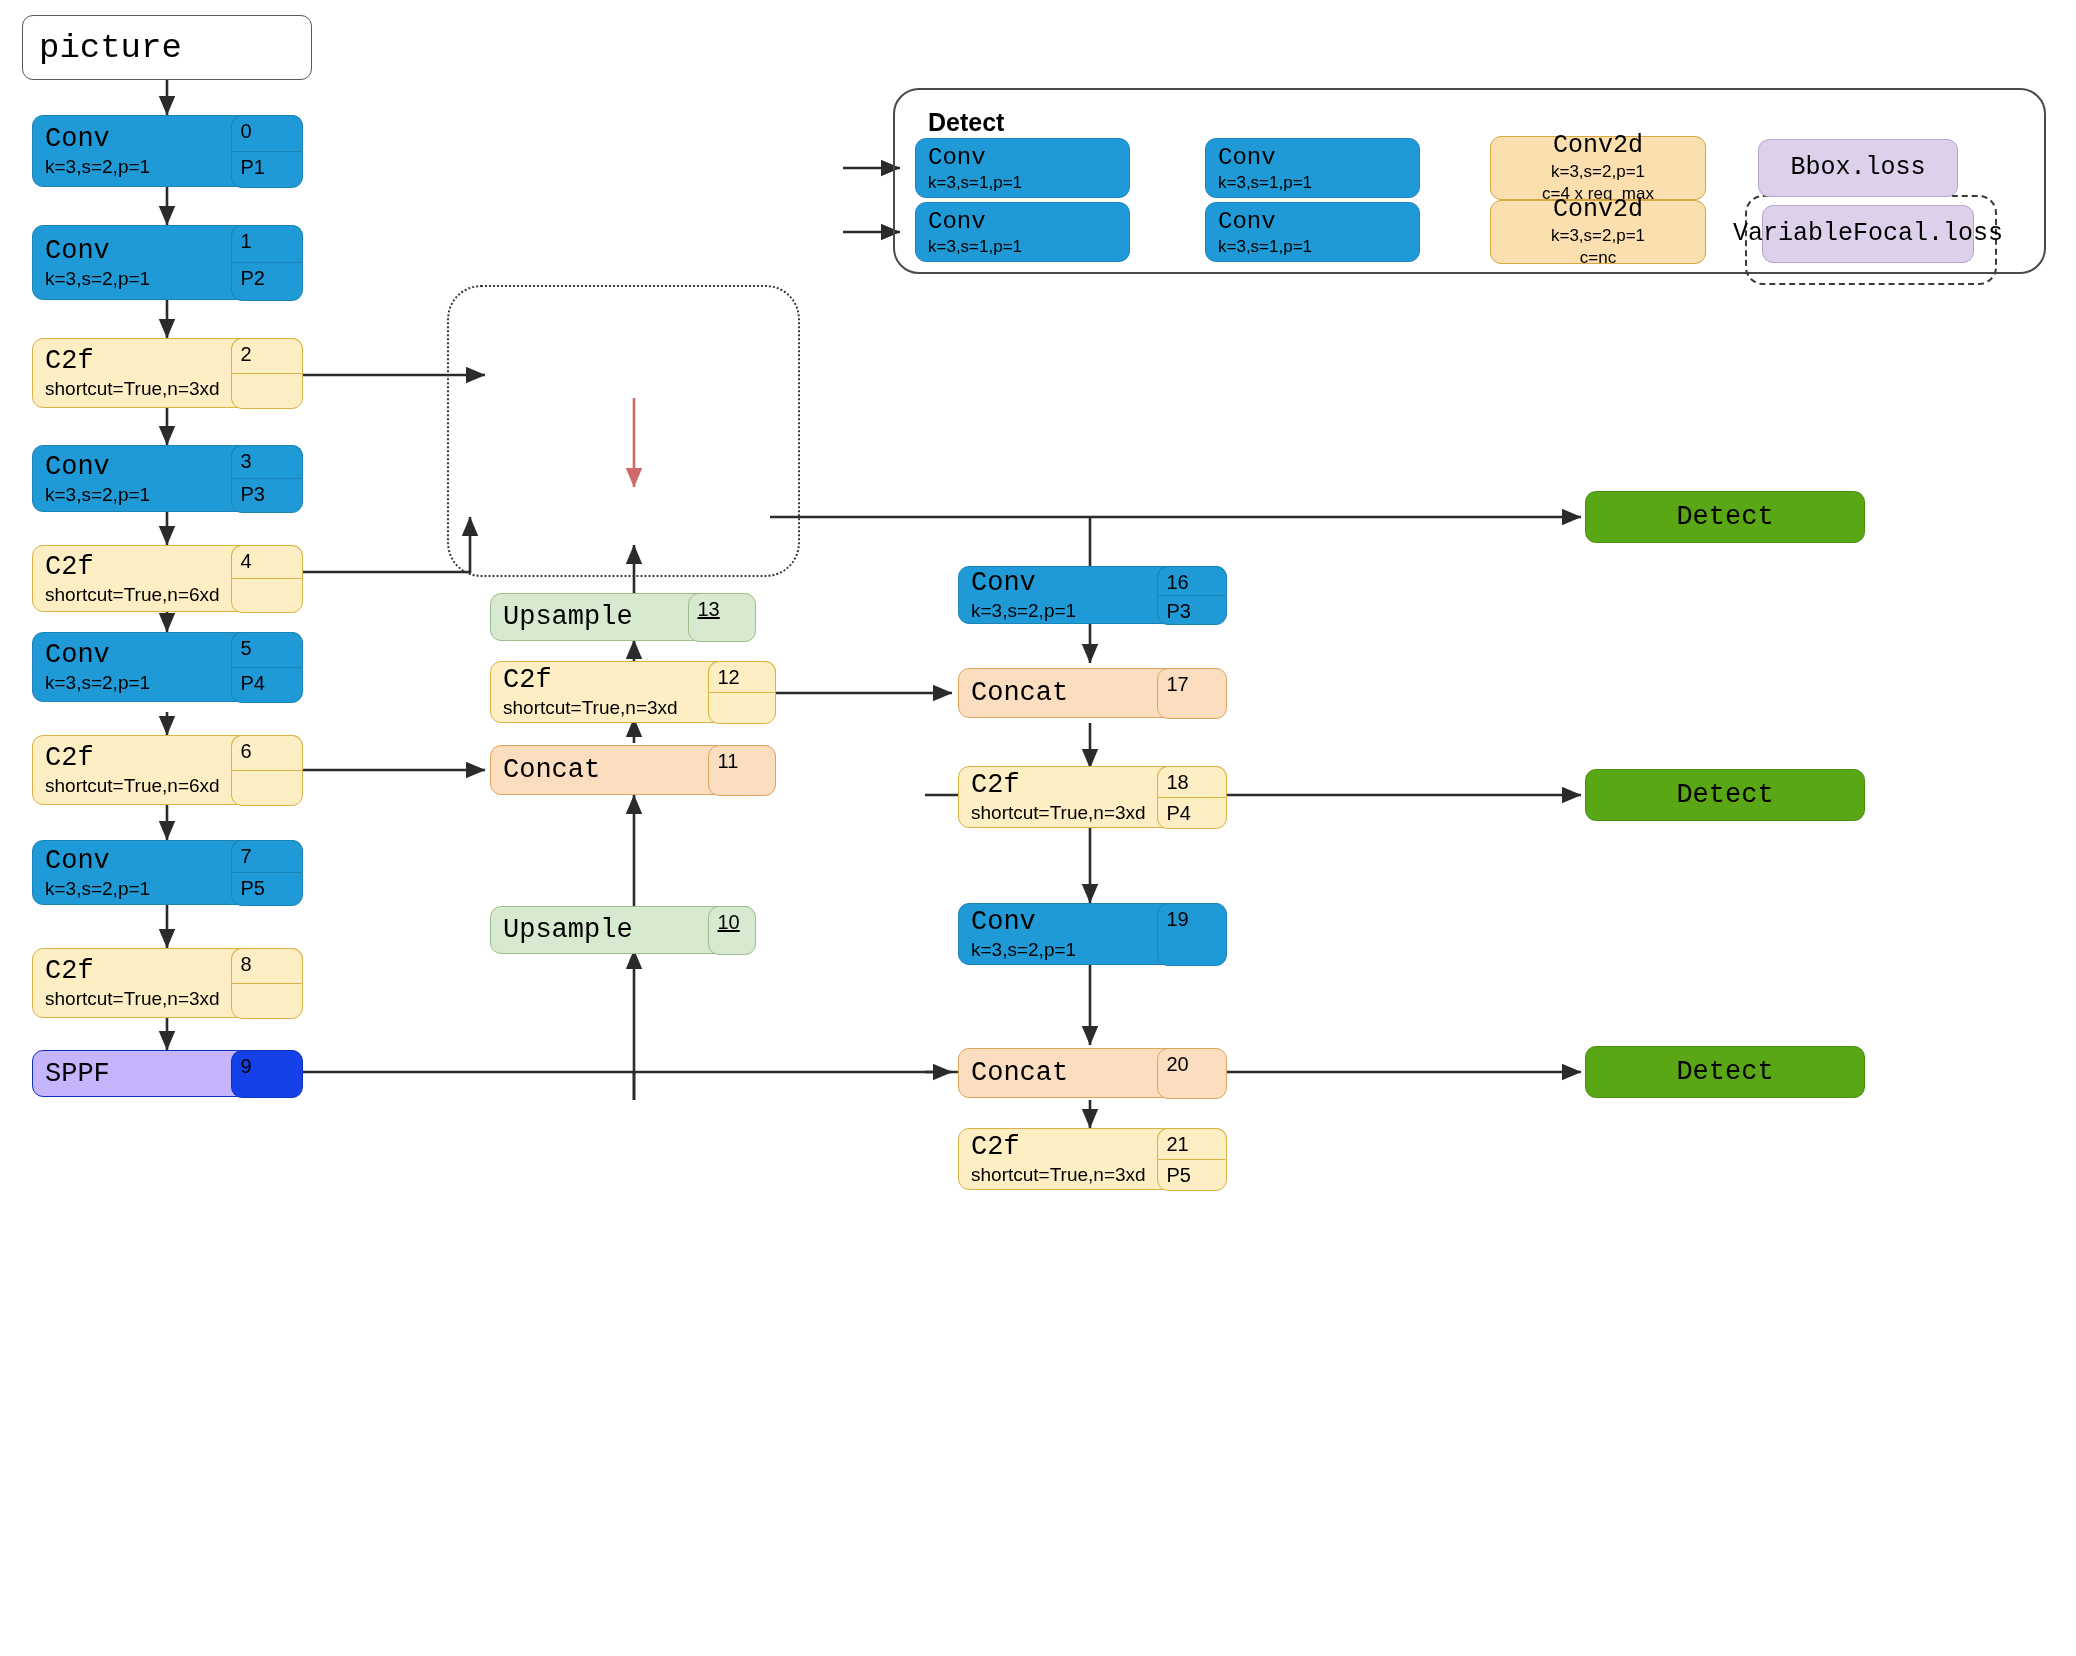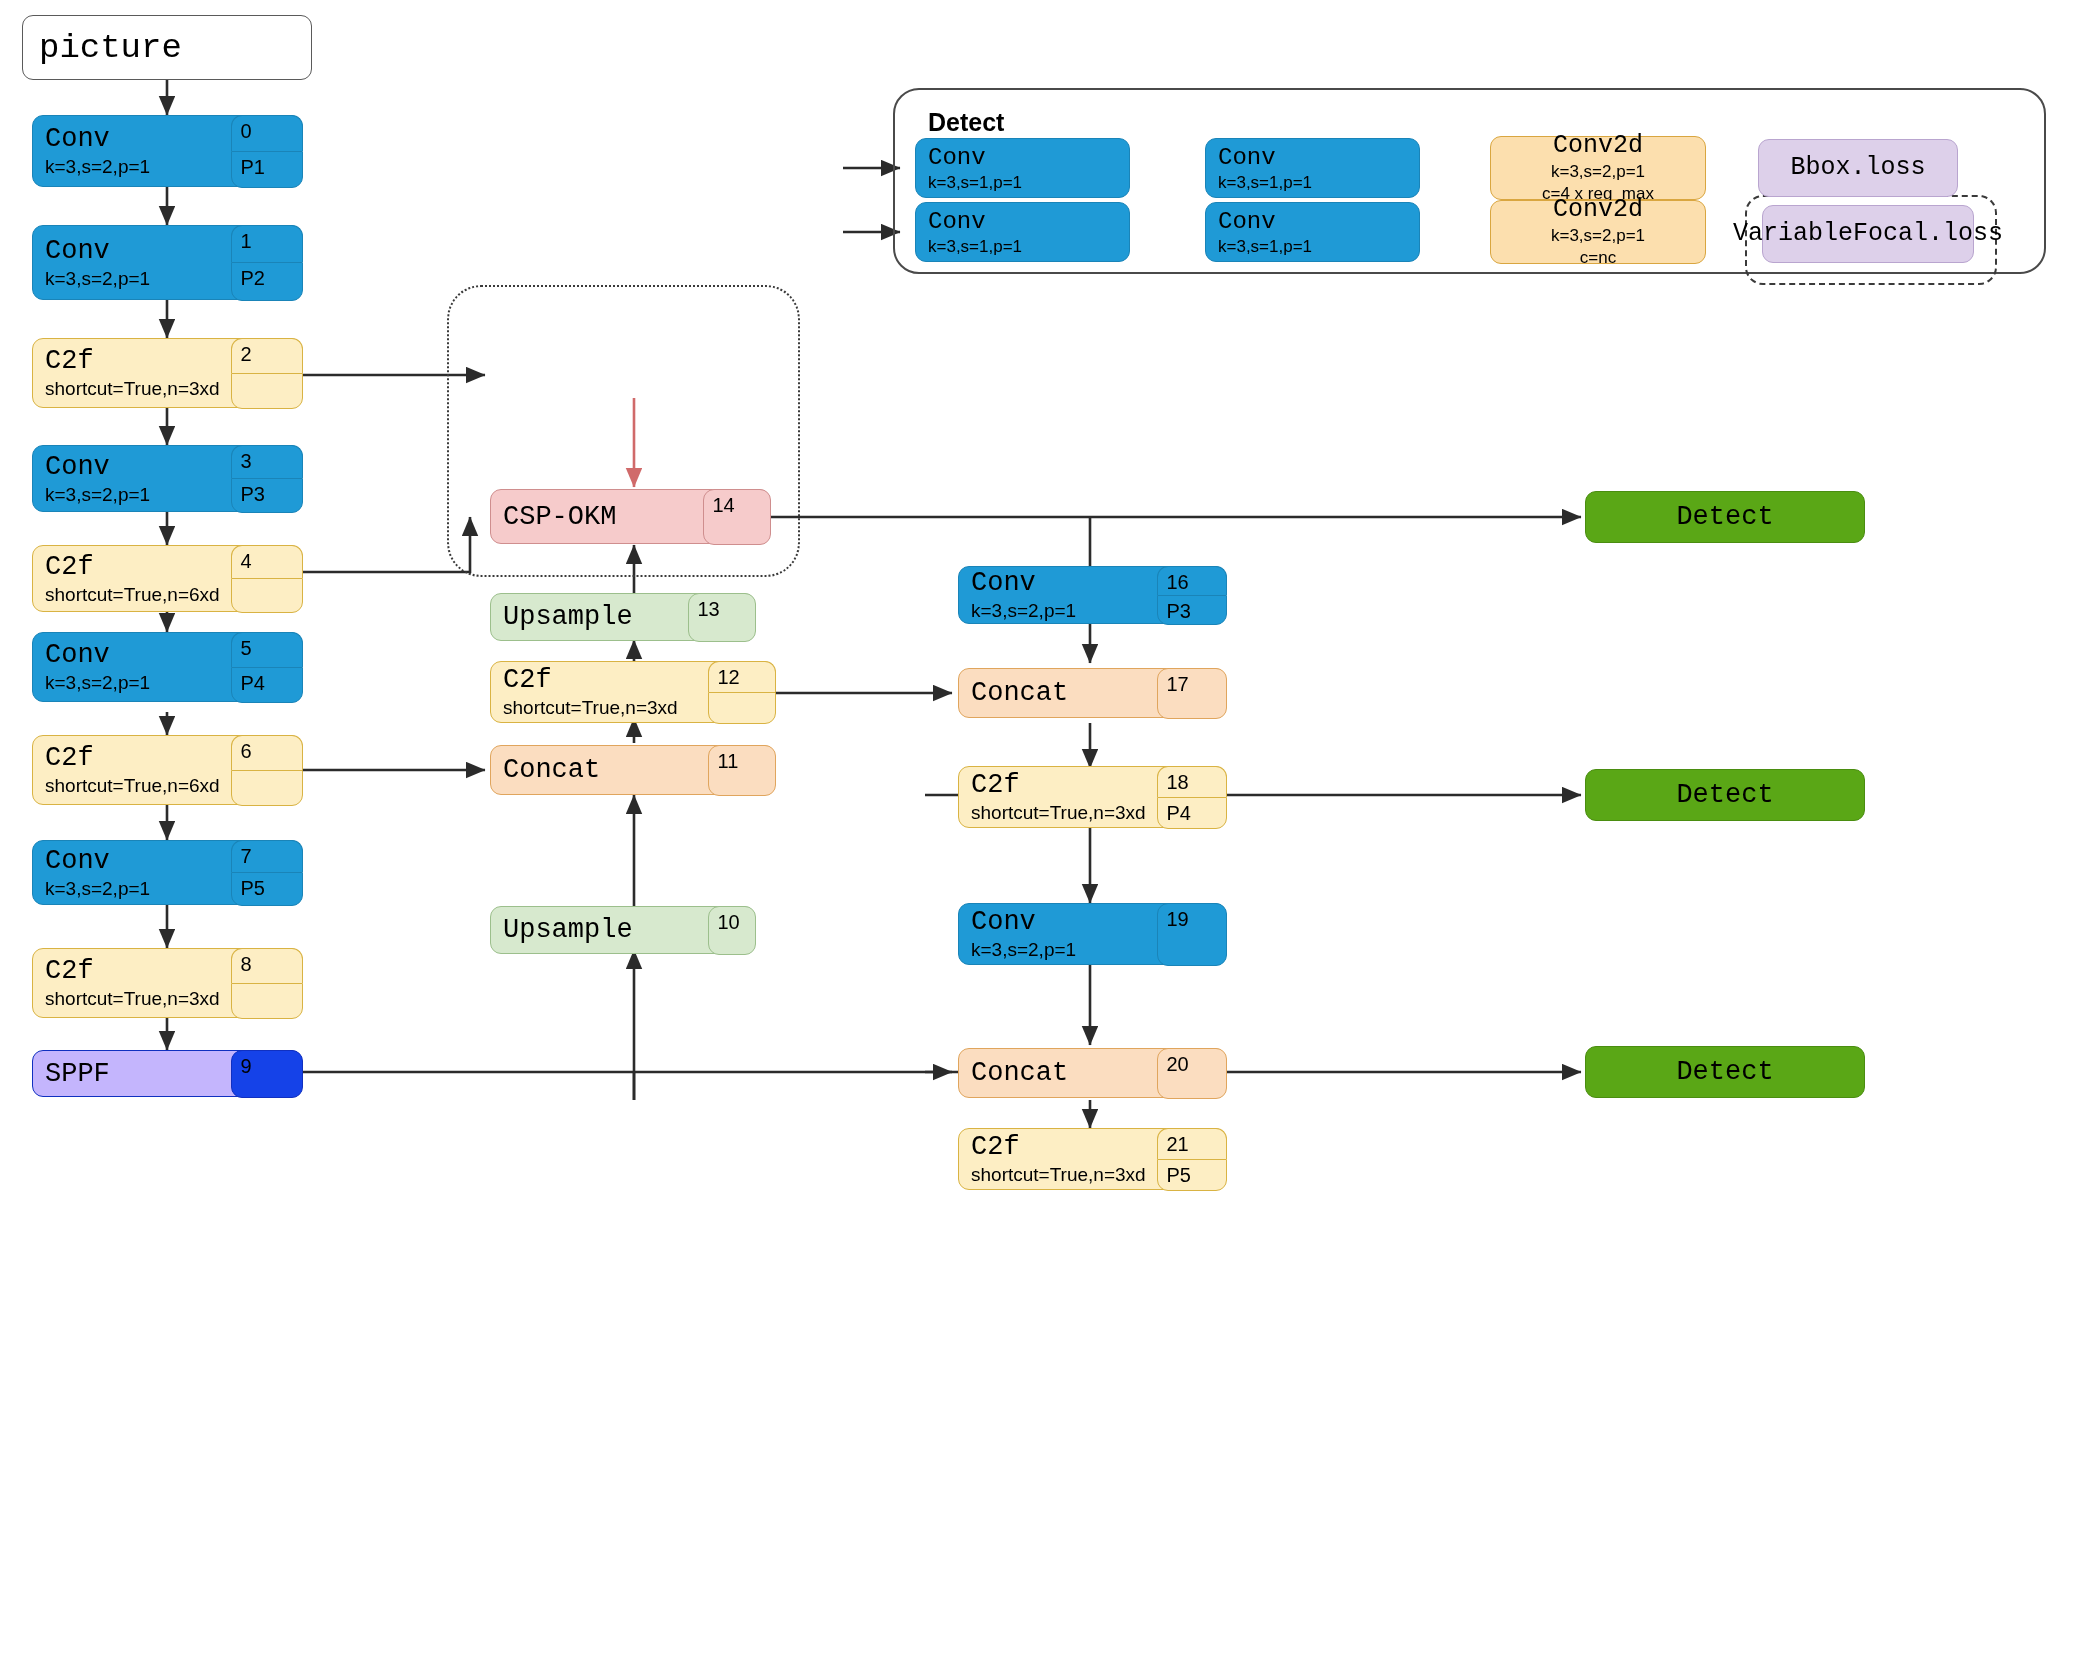--- a/index.html
+++ b/index.html
@@ -81,21 +81,21 @@
   
   .t-conv        { background: #1f9ad6; border-color: #1a84b8; }
   .t-conv .badge { background: #1f9ad6; border-color: #1a84b8; }
   .t-c2f         { background: #fdeec4; border-color: #d9b343; }
   .t-c2f .badge  { background: #fdeec4; border-color: #d9b343; }
   .t-sppf        { background: #c4b5fd; border-color: #1030c0; }
   .t-sppf .badge { background: #1542e8; border-color: #1030c0; }
   .t-spd         { background: #f6cbcb; border-color: #cf8e8e; }
   .t-spd .badge  { background: #f6cbcb; border-color: #cf8e8e; }
   .t-ups         { background: #d7e9ce; border-color: #9cbf8c; }
-  .t-ups .badge  { background: #d7e9ce; border-color: #9cbf8c; }
+  .t-ups .badge  { background: #d7e9ce; border-color: #9cbf8c; text-decoration: underline; }
   .t-cat         { background: #fbddc0; border-color: #e0a55d; padding-left: 35px; }
   .t-cat .badge  { background: #fbddc0; border-color: #e0a55d; }
   .t-det         { background: #5aa716; border-color: #4a8d10; }
   .t-conv2d        { background: #fcdfae; border-color: #d9a640; }
   .t-loss          { background: #ddd0ea; border-color: #b9a5cf; }
   .t-plain       { background: #ffffff; border-color: #5a5a5a; }
 
   
   .node.centered .body {
     left: 0; right: 0;
@@ -320,28 +320,20 @@
   <div class="node t-sppf" style="left:32px; top:1050px; width:270px; height:47px;">
     <div class="body" style="right:72px;">
       <div class="title">SPPF</div>
     </div>
     <div class="badges" style="width:72px;">
       <div class="badge b-only">9</div>
     </div>
   </div>
 
 
-  <div class="node t-spd" style="left:490px; top:489px; width:280px; height:55px;">
-    <div class="body" style="right:68px;">
-      <div class="title">CSP-OKM</div>
-    </div>
-    <div class="badges" style="width:68px;">
-      <div class="badge b-only">14</div>
-    </div>
-  </div>
 
   <div class="node t-ups" style="left:490px; top:593px; width:265px; height:48px;">
     <div class="body" style="right:68px;">
       <div class="title">Upsample</div>
     </div>
     <div class="badges" style="width:68px;">
       <div class="badge b-only">13</div>
     </div>
   </div>
 

